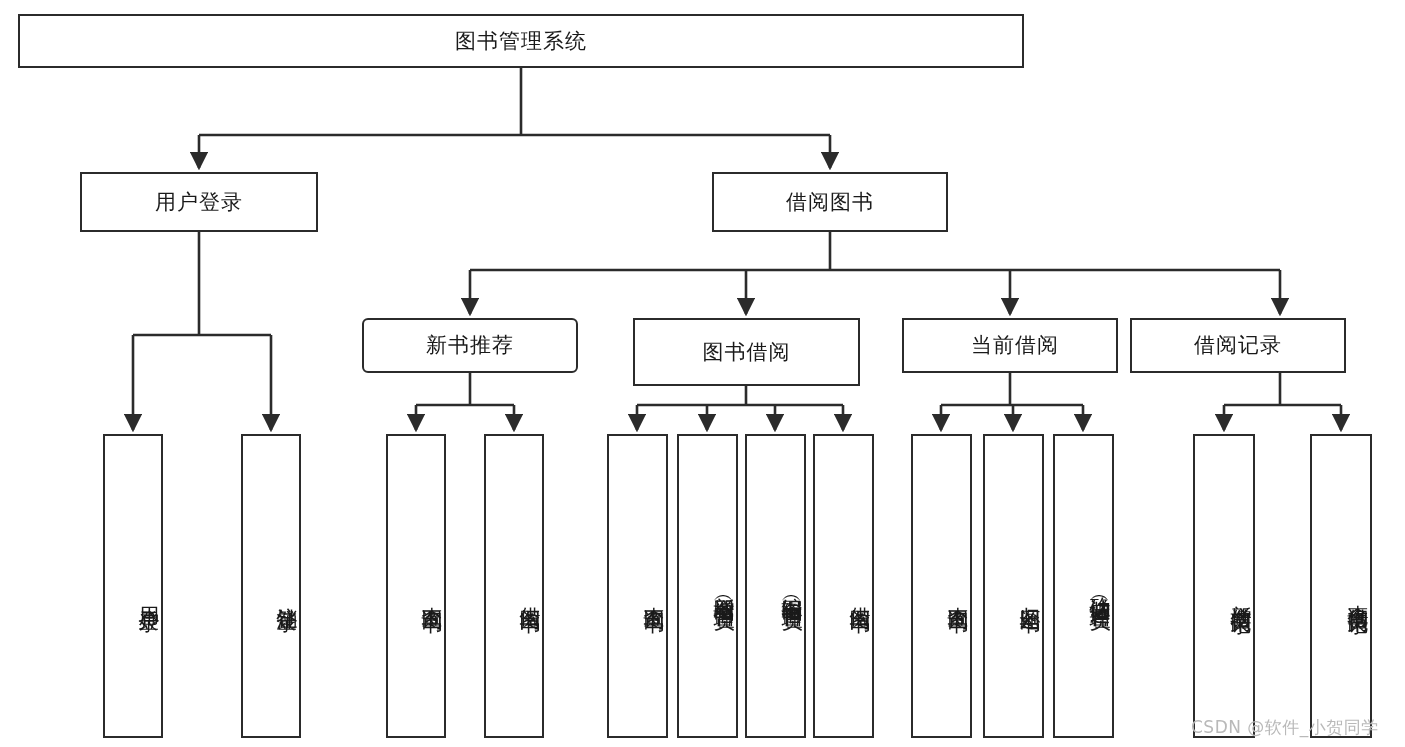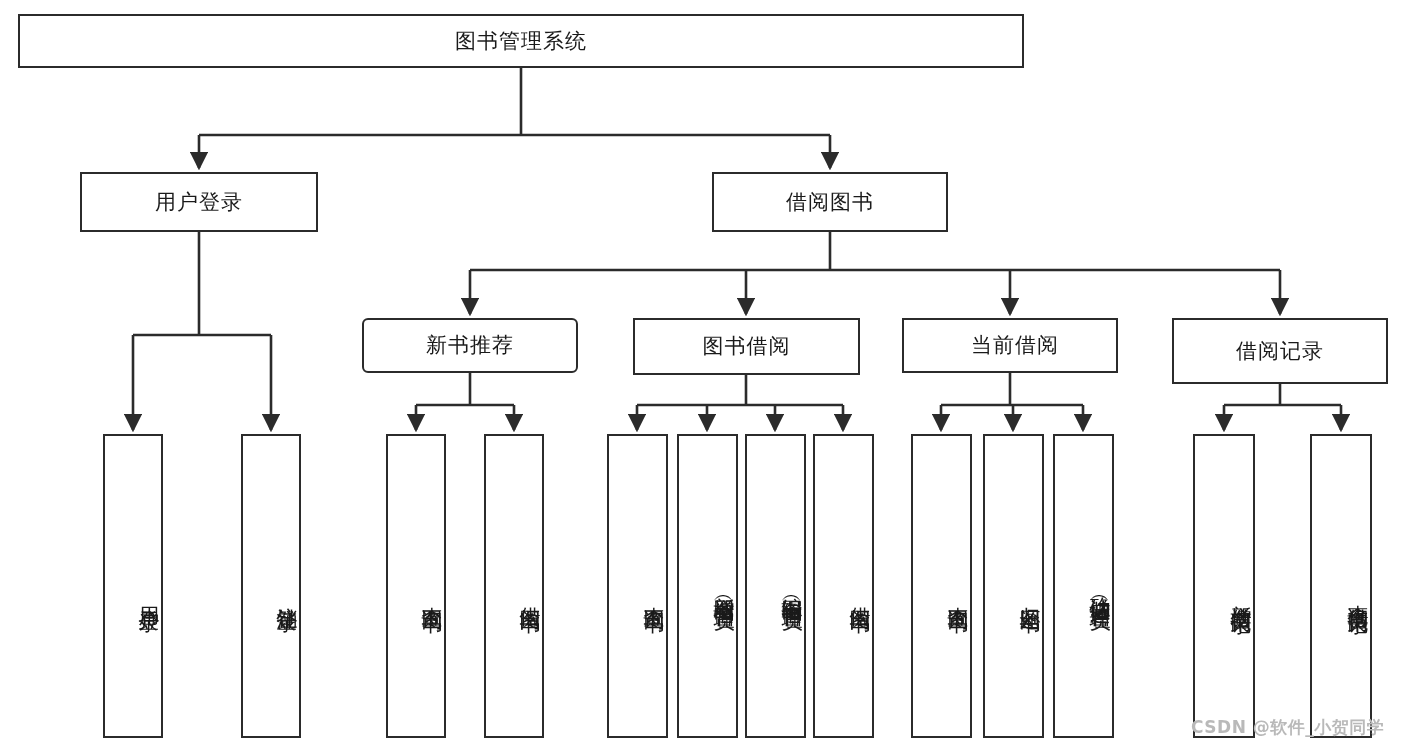--- a/index.html
+++ b/index.html
@@ -56,21 +56,20 @@
     text-orientation: upright;
     white-space: normal;
   }
   .watermark {
     position: absolute;
     font-size: 17px;
     color: #b9b9b9;
     letter-spacing: 0.5px;
     white-space: nowrap;
     user-select: none;
-    font-weight: bold;
   }
 </style>
 </head>
 <body>
 
 <div id="canvas">
 
   <svg id="edges" viewBox="0 0 1405 747" width="1405" height="747" xmlns="http://www.w3.org/2000/svg">
     <defs>
       <marker id="arrow" viewBox="0 0 12 12" refX="10.5" refY="6" markerWidth="7.2" markerHeight="7.2" orient="auto-start-reverse">
@@ -128,27 +127,27 @@
   <div class="node horiz" style="left:80px; top:172px; width:238px; height:60px;">
     <span>用户登录</span>
   </div>
   <div class="node horiz" style="left:712px; top:172px; width:236px; height:60px;">
     <span>借阅图书</span>
   </div>
 
   <div class="node horiz" style="left:362px; top:318px; width:216px; height:55px;border-radius:6px;">
     <span>新书推荐</span>
   </div>
-  <div class="node horiz" style="left:633px; top:318px; width:227px; height:57px;">
+  <div class="node horiz" style="left:633px; top:318px; width:227px; height:68px;">
     <span>图书借阅</span>
   </div>
   <div class="node horiz" style="left:902px; top:318px; width:216px; height:55px;padding-left:10px;">
     <span>当前借阅</span>
   </div>
-  <div class="node horiz" style="left:1172px; top:318px; width:216px; height:66px;">
+  <div class="node horiz" style="left:1130px; top:318px; width:216px; height:55px;">
     <span>借阅记录</span>
   </div>
 
   <div class="node vert" style="left:103px; top:434px; width:60px; height:304px;">
     <span>用户登录</span>
   </div>
   <div class="node vert" style="left:241px; top:434px; width:60px; height:304px;">
     <span>注销登录</span>
   </div>
   <div class="node vert" style="left:386px; top:434px; width:60px; height:304px;">

